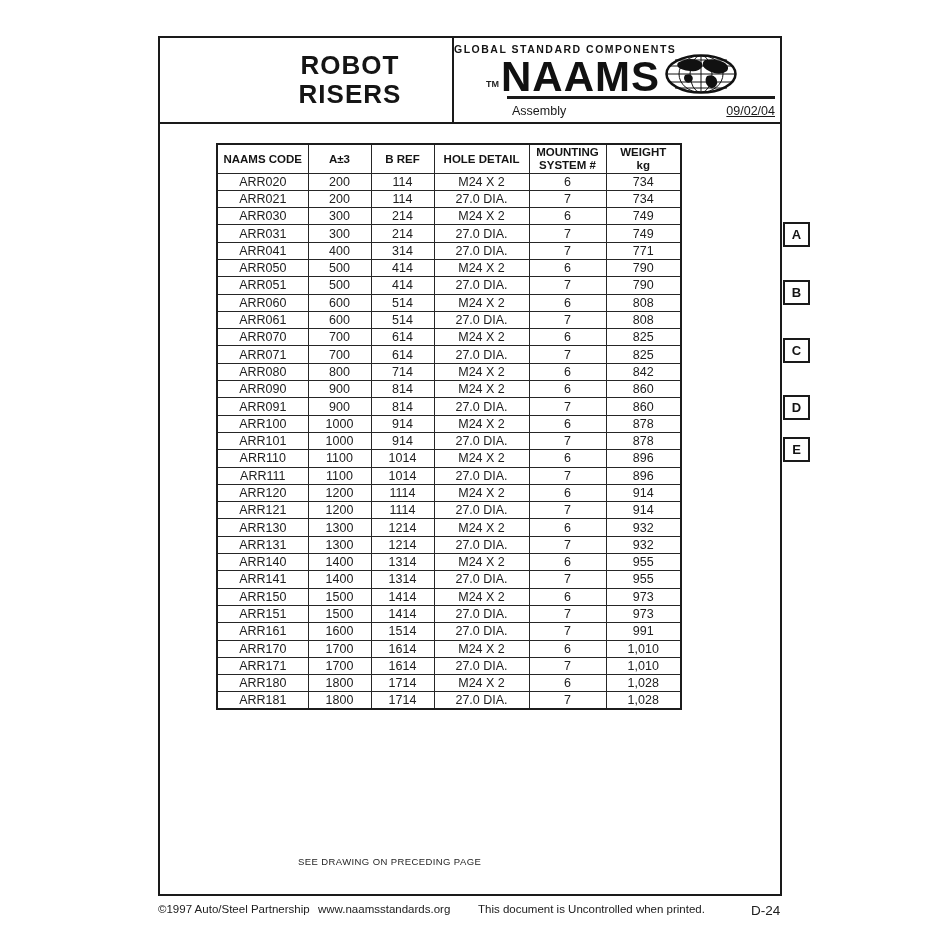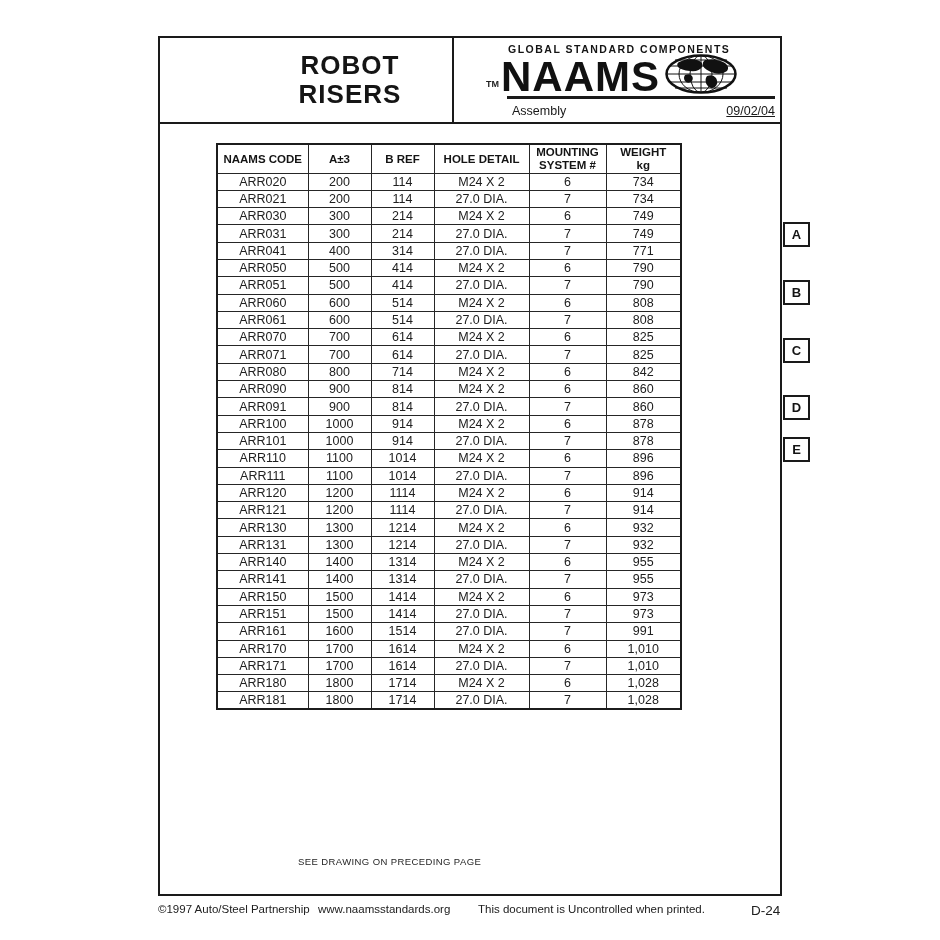--- a/index.html
+++ b/index.html
@@ -34,21 +34,20 @@
     font-size:26px; font-weight:bold; letter-spacing:1px;
     text-align:center; line-height:29px; color:#151515;
   }
   .logo-cell {
     flex:1;
     border-left:2px solid #1a1a1a;
     padding-top:5px;
     overflow:hidden;
   }
   .tagline {
-    margin-left:54px;
     font-size:10.5px; font-weight:bold; letter-spacing:1.5px;
     color:#141414; white-space:nowrap;
   }
   .brand-row {
     display:flex; align-items:flex-end;
     margin-left:32px; margin-top:0; height:39px;
   }
   .tm { font-size:9px; font-weight:bold; margin:0 2px 5px 0; }
   .brand {
     font-size:42px; font-weight:bold; letter-spacing:1px;

